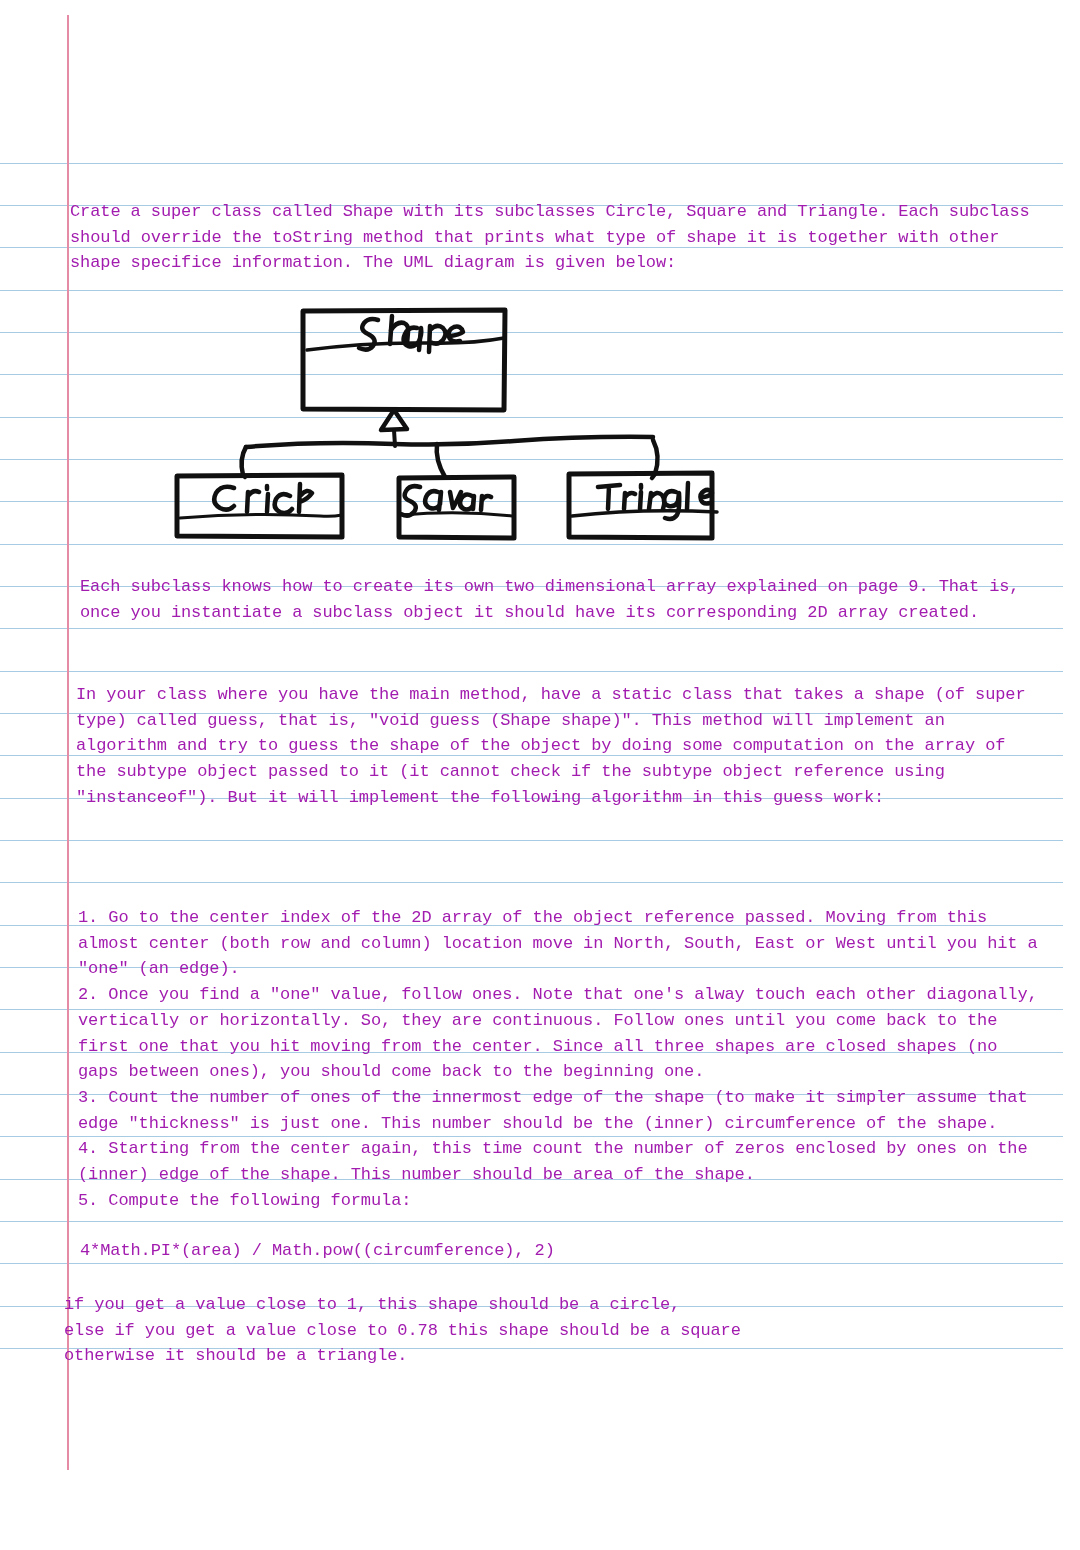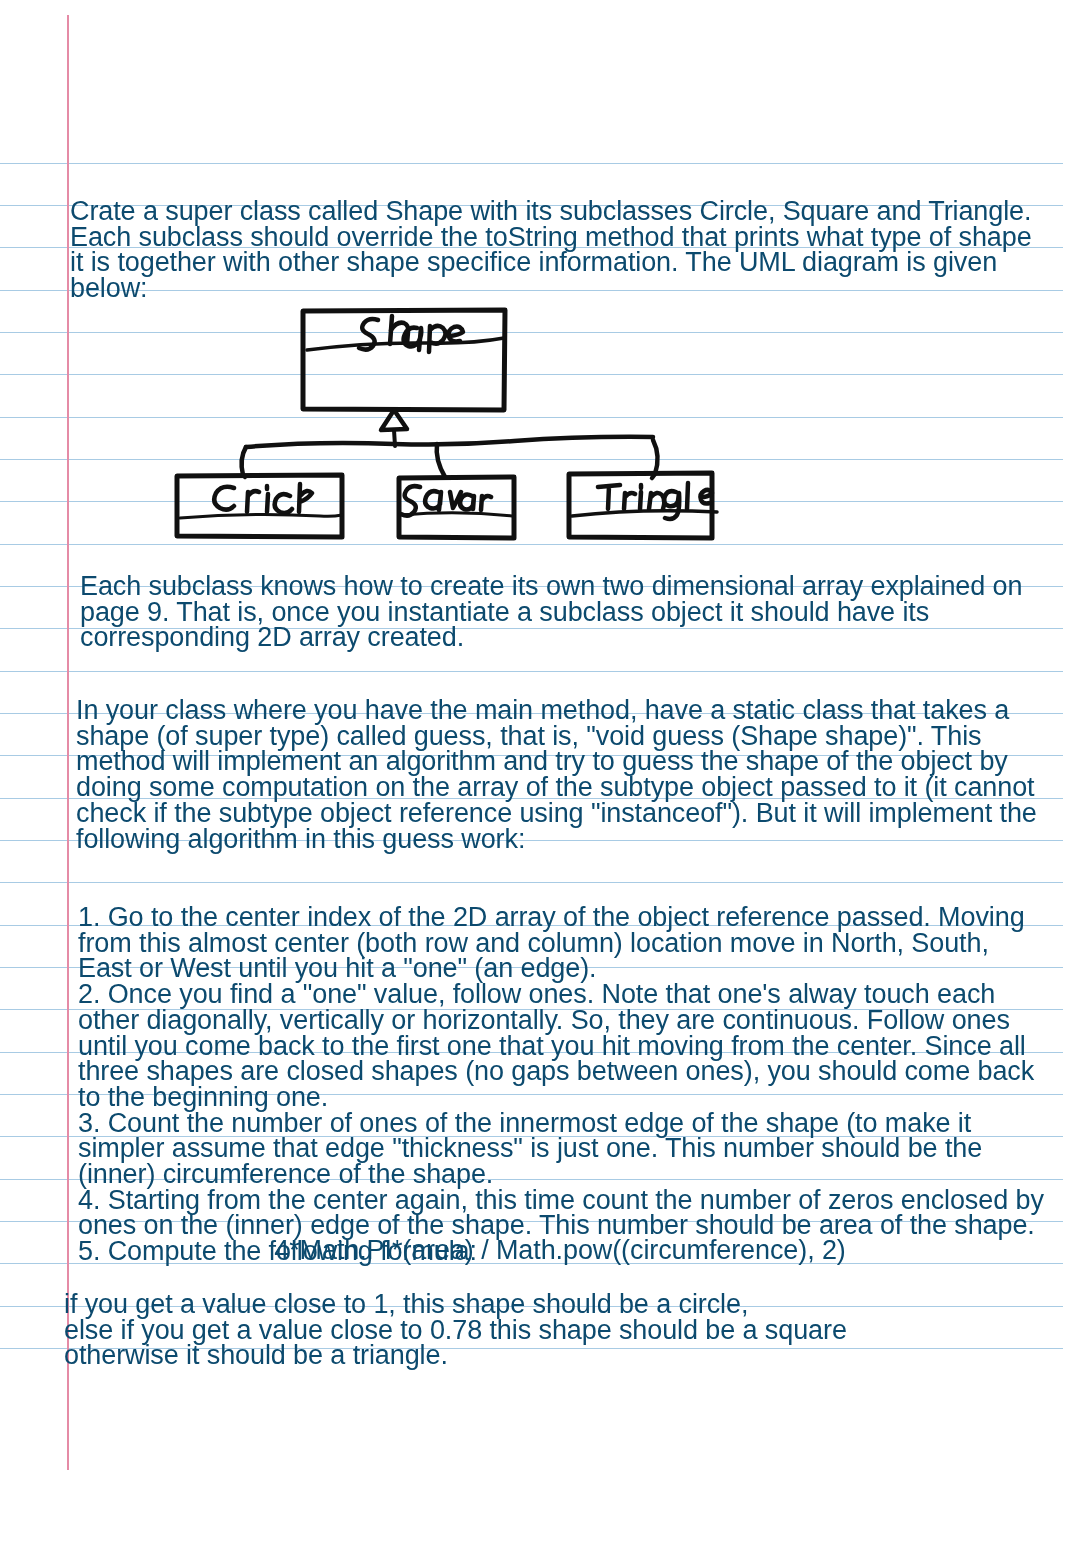--- a/index.html
+++ b/index.html
@@ -47,32 +47,32 @@
   #content {
     position: absolute;
     left: 0;
     top: 0;
     width: 1080px;
   }
   .para {
     position: absolute;
     left: 78px;
     width: 960px;
-    font-size: 27px;
+    font-size: 17px;
     line-height: 25.7px;
-    color: #0c4a6e;
-    font-family: Liberation Sans, sans-serif;
+    color: #a21caf;
+    font-family: Liberation Mono, monospace;
     white-space: pre-line;
     letter-spacing: -0.1px;
   }
   .para.p-intro  { top: 199px; left: 70px; width: 968px; }
   .para.p-each   { top: 574px; left: 80px; }
-  .para.p-inyour { top: 698px; left: 76px; width: 968px; }
+  .para.p-inyour { top: 682px; left: 76px; width: 968px; }
   .para.p-steps  { top: 905px; left: 78px; width: 968px; }
-  .para.p-formula{ top: 1238px; left: 80px; text-align: center; }
+  .para.p-formula{ top: 1238px; left: 80px; }
   .para.p-final  { top: 1292px; left: 64px; }
 
   
   #uml {
     position: absolute;
     left: 0;
     top: 0;
     width: 1080px;
     height: 1550px;
     pointer-events: none;

